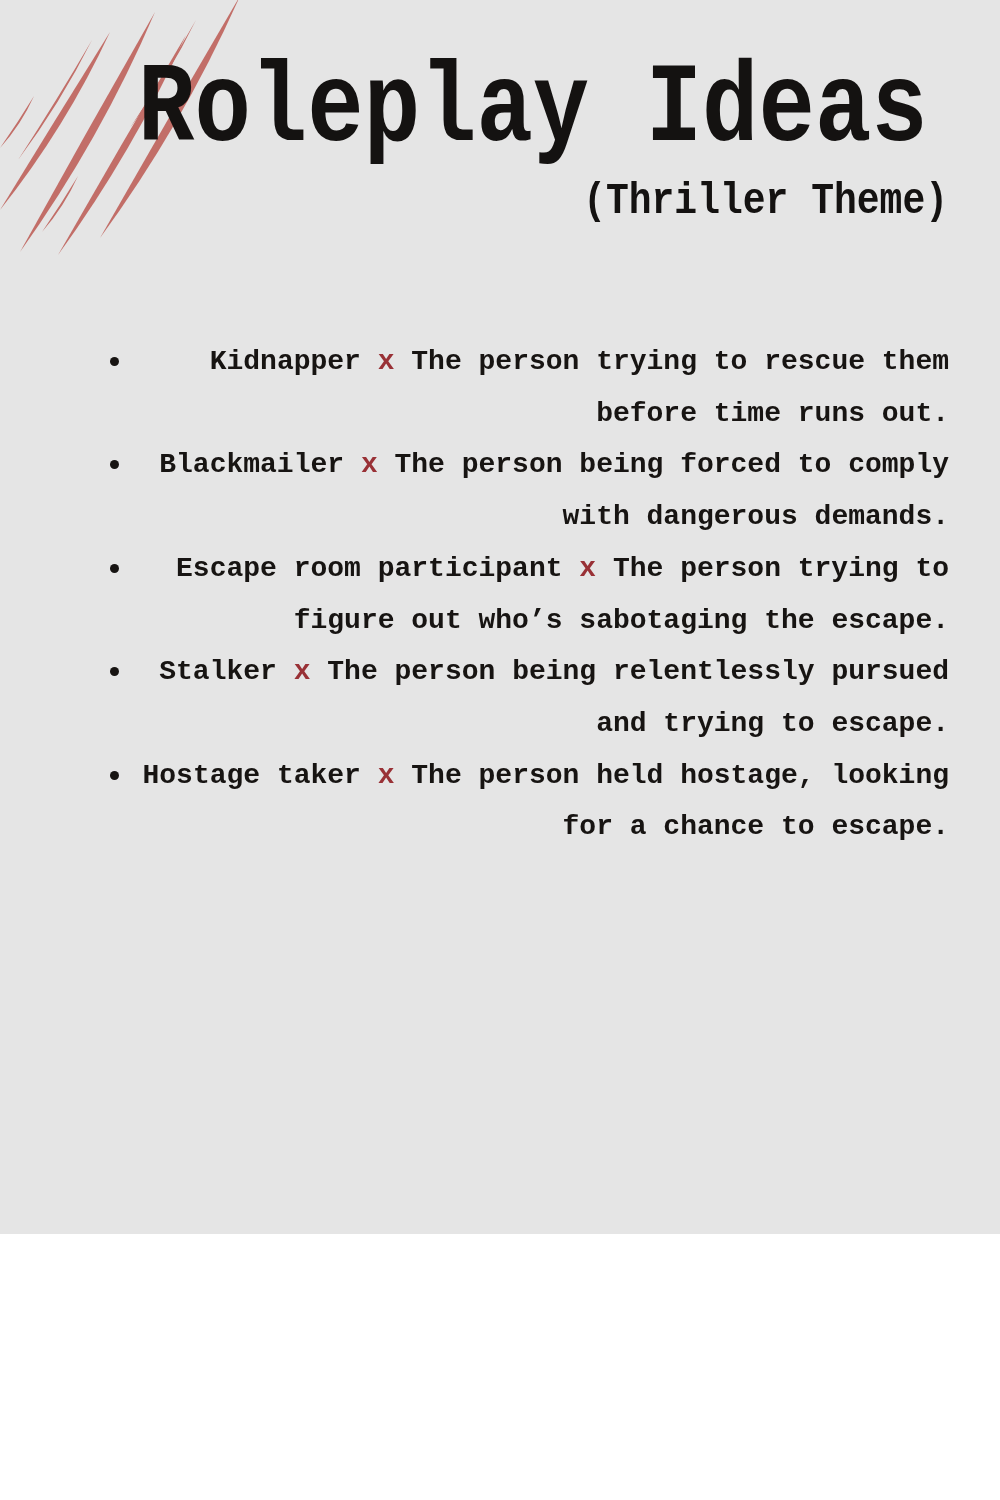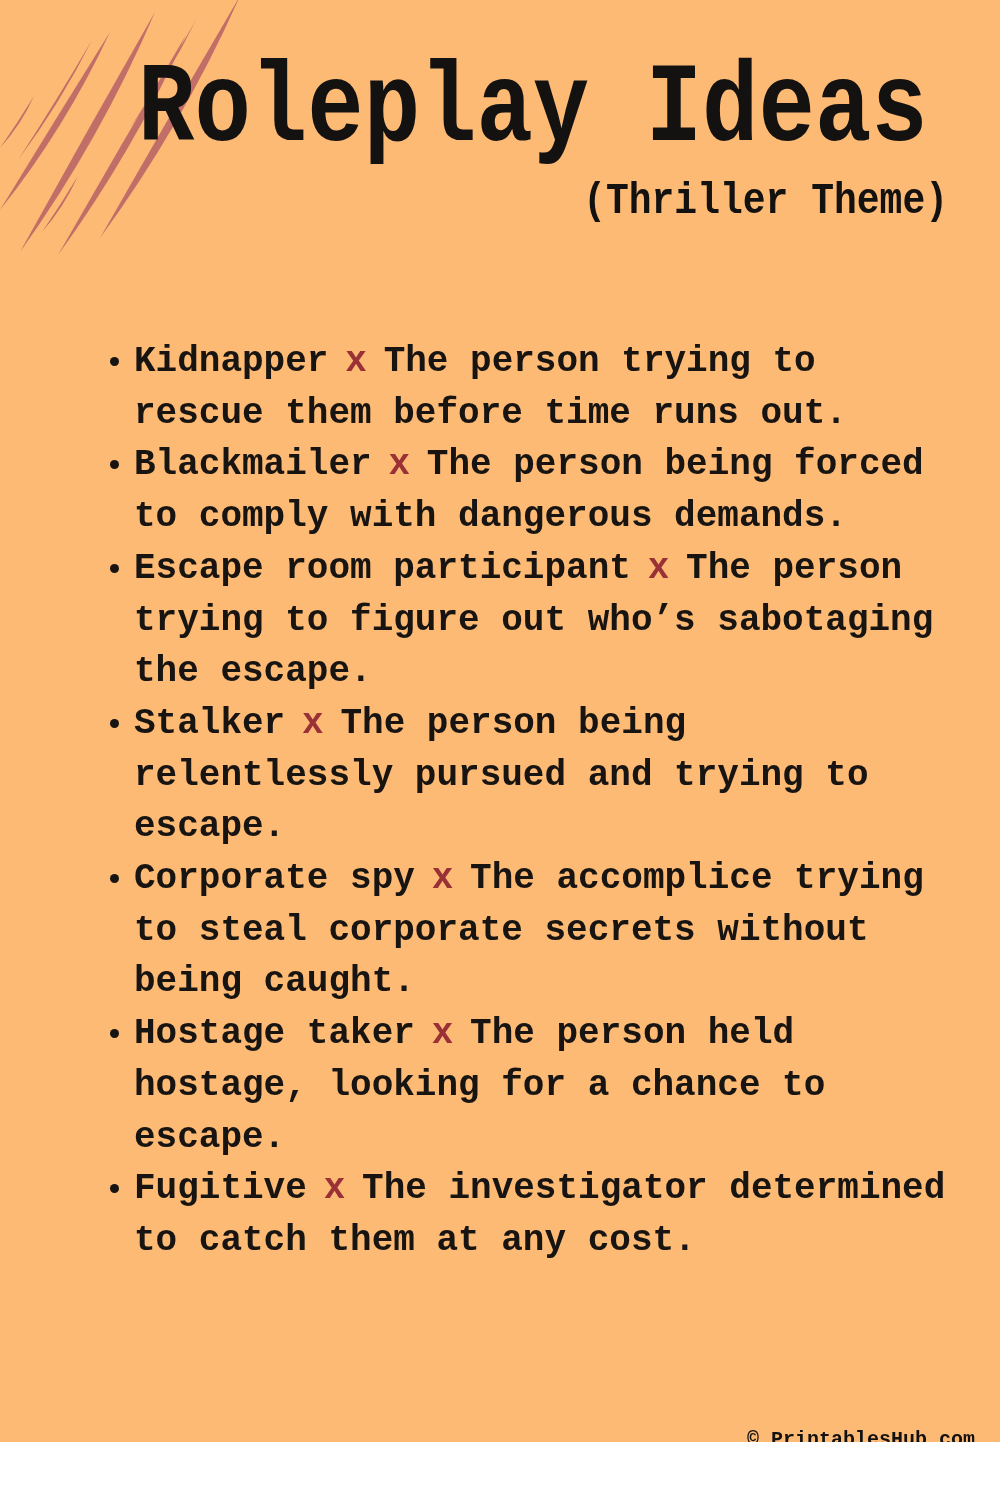--- a/index.html
+++ b/index.html
@@ -1,20 +1,20 @@
 <!DOCTYPE html>
 <html><head>
 <meta charset="utf-8">
 <style>
   html, body { margin: 0; padding: 0; }
   .page {
     position: relative;
     width: 1000px;
-    height: 1442px;
-    background: #fdba74;
+    height: 1234px;
+    background: #e5e5e5;
     overflow: hidden;
     font-family: "Liberation Mono", monospace;
     color: #171412;
   }
   .scratch-svg {
     position: absolute;
     top: 0;
     left: 0;
   }
   .page-title {
@@ -42,23 +42,24 @@
     color: #141211;
   }
   .roles-list {
     position: absolute;
     top: 336px;
     left: 108px;
     width: 841px;
     margin: 0;
     padding: 0;
     list-style: none;
-    font-size: 36px;
+    font-size: 28px;
     font-weight: bold;
     line-height: 51.7px;
+    text-align: right;
   }
   .roles-list li {
     position: relative;
     padding-left: 26px;
   }
   .bullet {
     position: absolute;
     left: 2px;
     top: 21px;
     width: 9px;
@@ -109,25 +110,19 @@
     <li>
       <span class="bullet"></span><span>Blackmailer</span><span class="sep">x</span><span>The person being forced to comply with dangerous demands.</span>
     </li>
     <li>
       <span class="bullet"></span><span>Escape room participant</span><span class="sep">x</span><span>The person trying to figure out who’s sabotaging the escape.</span>
     </li>
     <li>
       <span class="bullet"></span><span>Stalker</span><span class="sep">x</span><span>The person being relentlessly pursued and trying to escape.</span>
     </li>
     <li>
-      <span class="bullet"></span><span>Corporate spy</span><span class="sep">x</span><span>The accomplice trying to steal corporate secrets without being caught.</span>
-    </li>
-    <li>
       <span class="bullet"></span><span>Hostage taker</span><span class="sep">x</span><span>The person held hostage, looking for a chance to escape.</span>
-    </li>
-    <li>
-      <span class="bullet"></span><span>Fugitive</span><span class="sep">x</span><span>The investigator determined to catch them at any cost.</span>
     </li>
   </ul>
 
   <div class="site-credit">© PrintablesHub.com</div>
 
 </div>
 
 </body></html>

